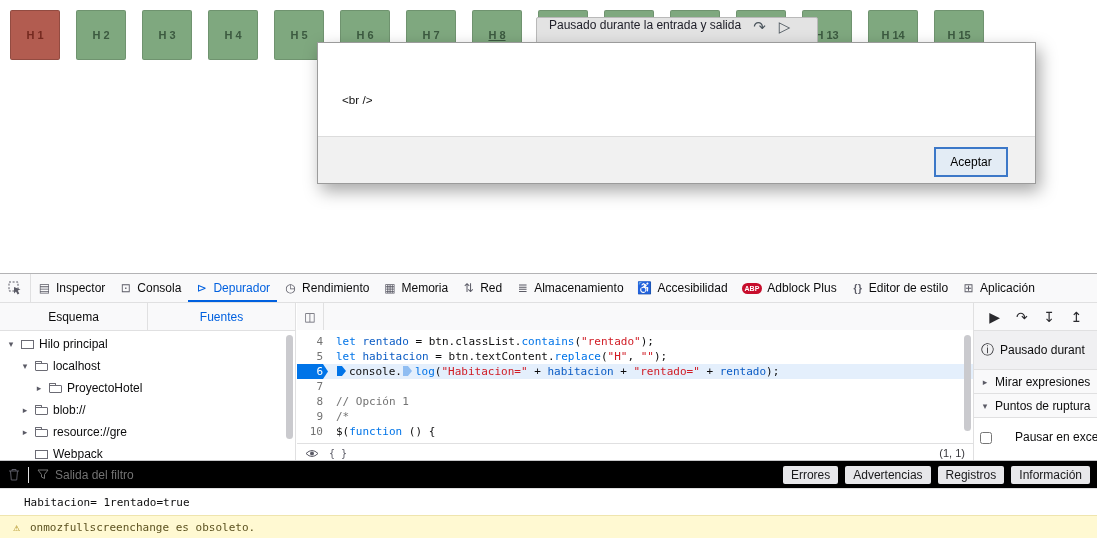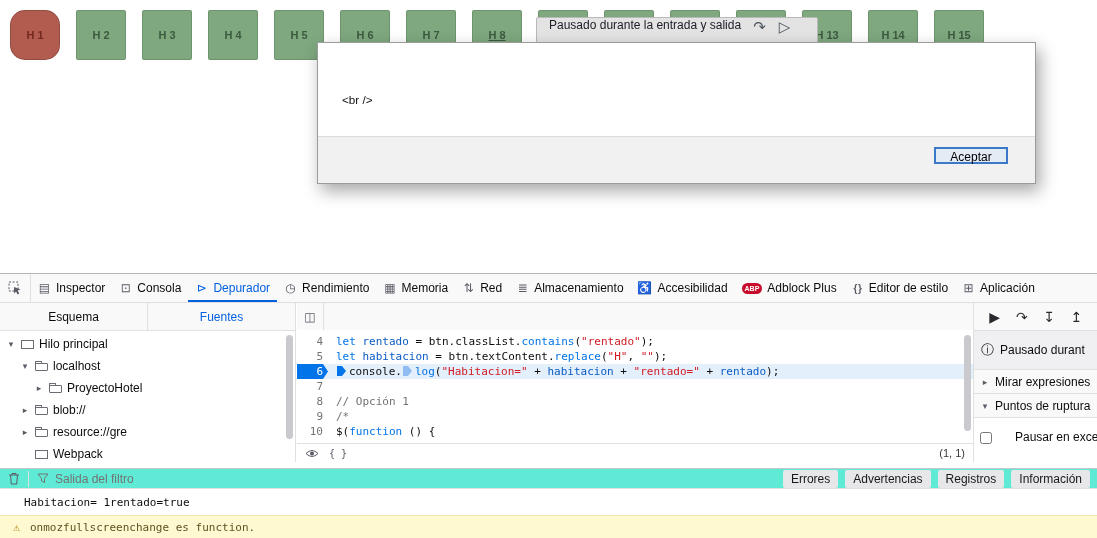--- a/index.html
+++ b/index.html
@@ -16,21 +16,21 @@
         background:#e3e3e3;border:1px solid #b9b9b9;border-radius:2px;display:flex;align-items:flex-start;
         gap:12px;padding:0 12px;font-size:12px;color:#20202a;box-sizing:border-box}
   .paused-banner .ic{font-size:15px;color:#4a545c;cursor:pointer}
 
   
   .alert{position:absolute;left:317px;top:42px;width:719px;height:142px;background:#fff;
         border:1px solid #9b9b9b;box-shadow:4px 7px 16px rgba(0,0,0,.35);z-index:10;box-sizing:border-box}
   .alert-body{height:95px;padding:18px 24px 0 24px;font-size:11.7px;line-height:15.5px;color:#111;
         white-space:pre;overflow:hidden;box-sizing:border-box}
   .alert-footer{position:absolute;left:0;right:0;bottom:0;height:46px;background:#f1f1f1;border-top:1px solid #dcdcdc}
-  .alert-accept{position:absolute;right:27px;top:10px;width:74px;height:17px;background:#e3ecf5;
+  .alert-accept{position:absolute;right:27px;top:10px;width:74px;height:30px;background:#e3ecf5;
         border:2px solid #3c78c8;font-size:12px;font-family:"Liberation Sans",sans-serif;color:#000;cursor:pointer}
 
   
   .devtools{position:absolute;left:0;top:273px;width:1097px;height:265px;border-top:1px solid #b3b3b5;
         background:#fff;box-sizing:border-box}
   .dt-toolbar{height:28px;background:#f9f9fa;border-bottom:1px solid #e0e0e1;display:flex;align-items:stretch;
         white-space:nowrap;overflow:hidden}
   .tool-pick{width:30px;display:flex;align-items:center;justify-content:center;border-right:1px solid #e0e0e1;cursor:pointer}
   .tb-tab{display:flex;align-items:center;gap:5px;padding:0 7px;font-size:12px;color:#0c0c0d;position:relative;cursor:pointer}
   .tb-tab.active{color:#0060df}
@@ -90,39 +90,39 @@
   .dbg-controls .ic{font-size:14px;color:#2a2a2e;cursor:pointer}
   .dbg-paused{height:38px;background:#f0f0f2;border-bottom:1px solid #e0e0e1;display:flex;align-items:center;gap:6px;
         padding:0 7px;font-size:12px;color:#0c0c0d;overflow:hidden;white-space:nowrap}
   .dbg-paused .ic{font-size:13px;color:#2a2a2e}
   .dbg-section{height:23px;background:#f9f9fa;border-bottom:1px solid #e0e0e1;display:flex;align-items:center;gap:5px;
         padding:0 6px;font-size:12px;cursor:pointer;white-space:nowrap;overflow:hidden}
   .dbg-check{height:26px;display:flex;align-items:flex-end;gap:23px;padding:0 6px;font-size:12px;white-space:nowrap;overflow:hidden}
   .dbg-check input{width:12px;height:12px;margin:0}
 
   
-  .console-bar{position:absolute;left:0;right:0;bottom:49px;height:21px;background:#5eead4;border-top:1px solid #c6c6c8;
+  .console-bar{position:absolute;left:0;right:0;bottom:49px;height:29px;background:#000000;border-top:1px solid #c6c6c8;
         border-bottom:1px solid #e0e0e1;display:flex;align-items:center;box-sizing:border-box}
   .trash{padding:0 8px;cursor:pointer;display:flex;align-items:center}
   .vsep{width:1px;height:16px;background:#e0e0e1;margin-right:8px}
   .filter-input{display:flex;align-items:center;gap:6px;font-size:12px;color:#737373;cursor:text;flex:1}
   .filter-btn{background:#e7e7ea;border-radius:2px;padding:2px 8px;font-size:12px;color:#18181a;margin-right:7px;cursor:pointer}
   .console-msgs{position:absolute;left:0;right:0;bottom:0;height:49px;background:#fff}
   .msg{display:flex;align-items:center;font-family:"DejaVu Sans Mono",monospace;font-size:11px}
   .msg-log{height:26px;padding-left:24px;color:#0c0c0d}
   .msg-warning{height:23px;background:#fff9d2;border-top:1px solid #efe5ae;color:#5c5220}
   .msg-warning .ic{font-size:11px;color:#a07d00;margin:0 7px 0 10px}
 </style>
 </head>
 <body>
 
 <div id="app">
 
   <div>
-      <div class="room rented" style="left: 10px; border-radius: 15px;">H 1</div>
+      <div class="room rented" style="left: 10px;">H 1</div>
       <div class="room free" style="left: 76px;">H 2</div>
       <div class="room free" style="left: 142px;">H 3</div>
       <div class="room free" style="left: 208px;">H 4</div>
       <div class="room free" style="left: 274px;">H 5</div>
       <div class="room free" style="left: 340px;">H 6</div>
       <div class="room free" style="left: 406px;">H 7</div>
       <div class="room free" style="left: 472px; text-decoration: underline;">H 8</div>
       <div class="room free" style="left: 538px;">H 9</div>
       <div class="room free" style="left: 604px;">H 10</div>
       <div class="room free" style="left: 670px;">H 11</div>
@@ -343,17 +343,17 @@
           <span class="filter-btn">Información</span>
         </span>
     </div>
 
     <div class="console-msgs">
         <div class="msg msg-log">
           <span>Habitacion= 1rentado=true</span>
         </div>
         <div class="msg msg-warning">
           <span class="ic warning-icon">⚠</span>
-          <span>onmozfullscreenchange es function.</span>
+          <span>onmozfullscreenchange es obsoleto.</span>
         </div>
       </div>
   </div>
 </div>
 
 </body></html>

